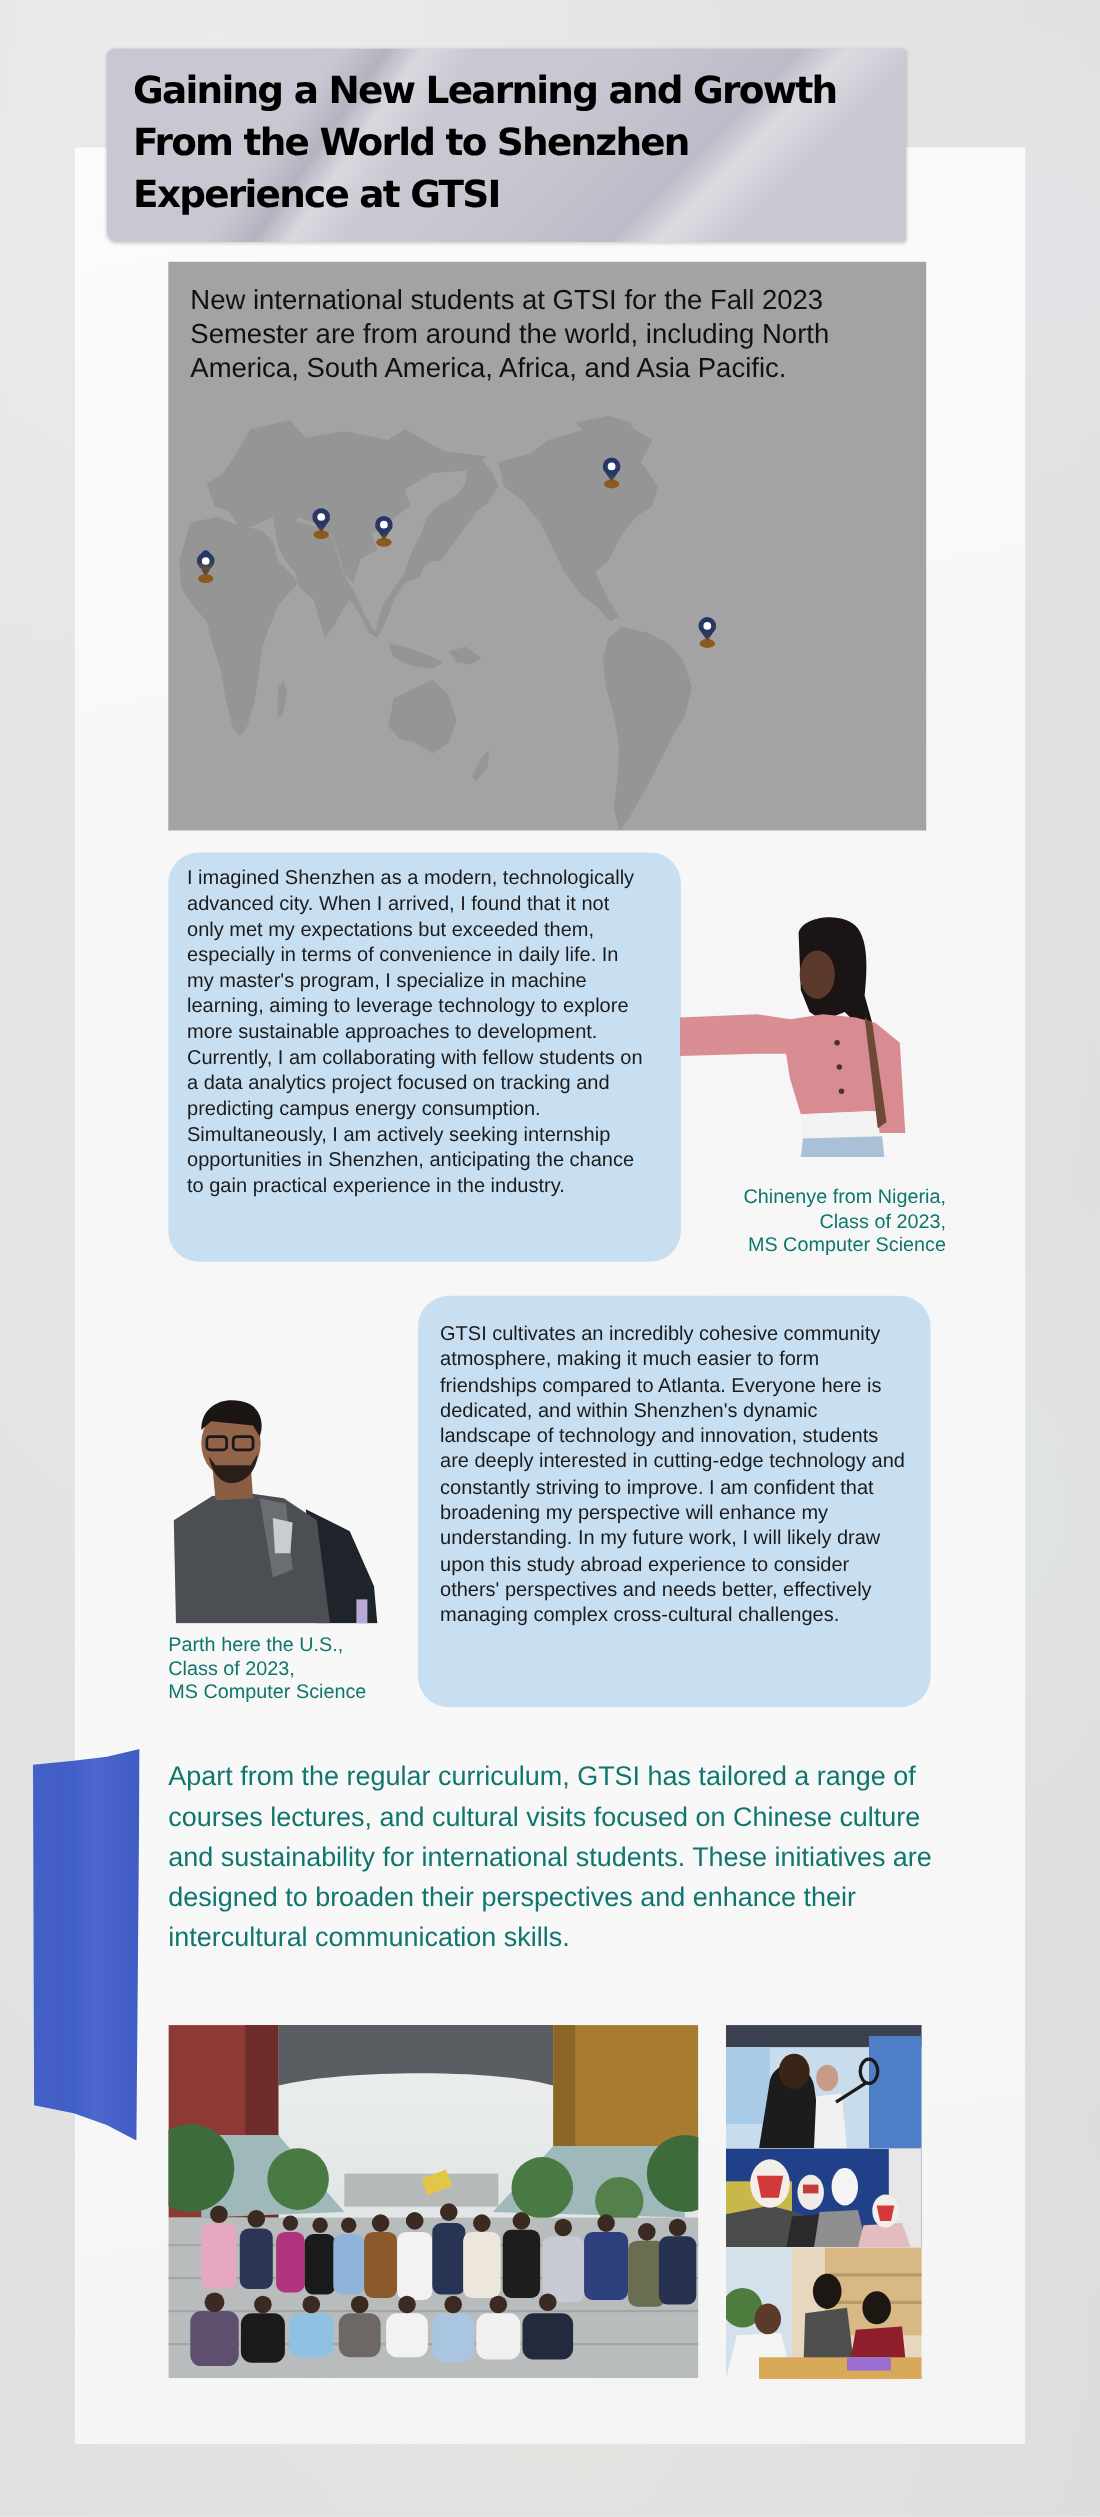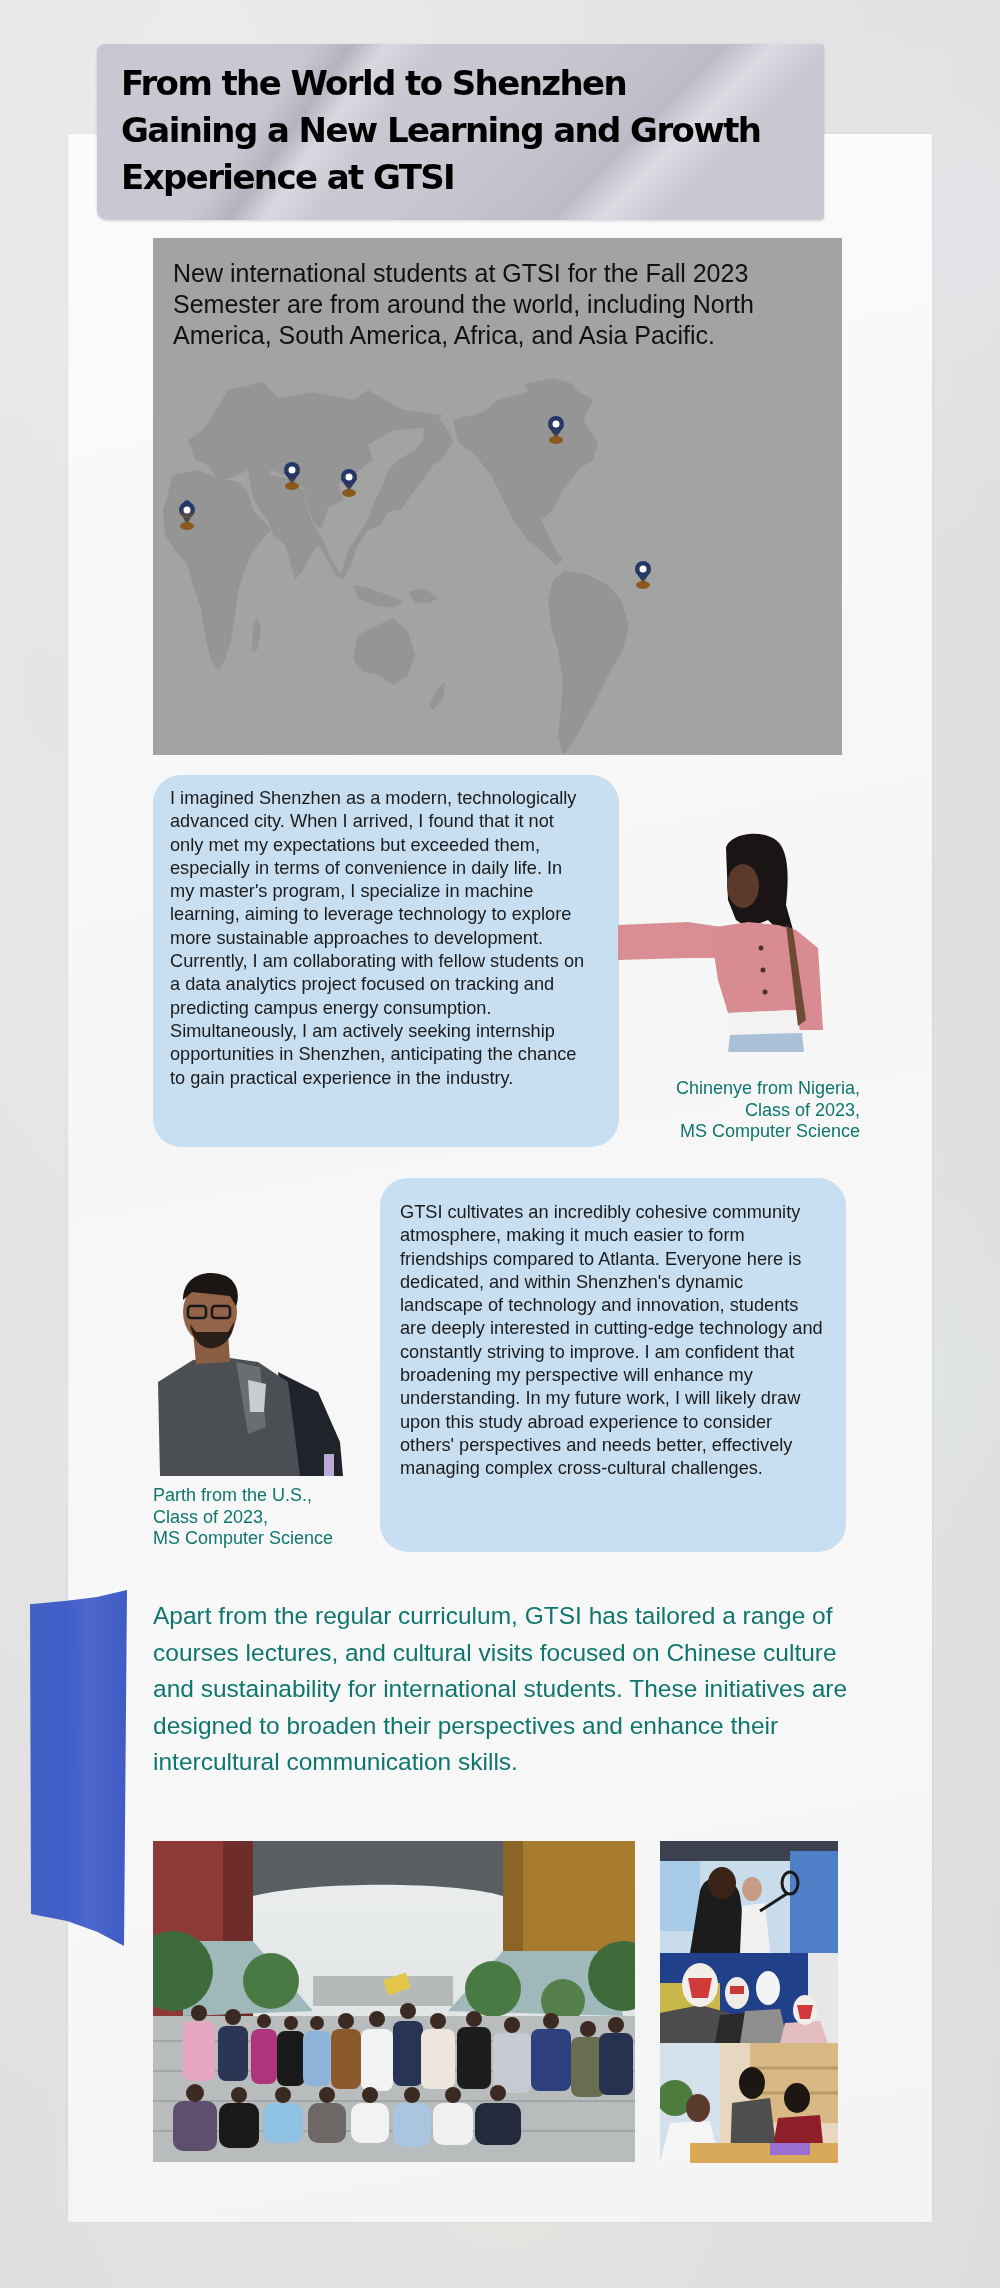--- a/index.html
+++ b/index.html
@@ -86,22 +86,22 @@
   .collage .cell { position: absolute; left: 0; width: 178px; overflow: hidden; }
 </style>
 </head>
 <body>
 
 <div class="bg-noise"></div>
 <div class="paper"></div>
 
 <div class="title-card">
   <h1>
+    <span>Gaining a New Learning and Growth</span>
     <span>From the World to Shenzhen</span>
-    <span>Gaining a New Learning and Growth</span>
     <span>Experience at GTSI</span>
   </h1>
 </div>
 
 <div class="map-card">
   <p class="intro-text">New international students at GTSI for the Fall 2023 Semester are from around the world, including North America, South America, Africa, and Asia Pacific.</p>
   <svg class="map-svg" viewBox="0 0 689 385" xmlns="http://www.w3.org/2000/svg">
     <defs>
       <linearGradient id="pinGrad" x1="0" y1="0" x2="0" y2="1">
         <stop offset="0" stop-color="#1f3570"></stop>
@@ -218,21 +218,21 @@
 
     <path d="M42,62 C45,82 58,88 66,86 C78,84 86,72 86,60 L80,70 L48,70 Z" fill="#2a1f18"></path>
 
     <rect x="40" y="44" width="18" height="12" rx="3" fill="none" stroke="#1a1a1a" stroke-width="2.5"></rect>
     <rect x="64" y="44" width="18" height="12" rx="3" fill="none" stroke="#1a1a1a" stroke-width="2.5"></rect>
 
     <rect x="176" y="192" width="10" height="22" fill="#b9a9d6"></rect>
   </svg>
 </div>
 <div class="caption caption-2">
-  <span>Parth from the U.S.,</span>
+  <span>Parth here the U.S.,</span>
   <span>Class of 2023,</span>
   <span>MS Computer Science</span>
 </div>
 <div class="quote quote-2">
   <p>GTSI cultivates an incredibly cohesive community atmosphere, making it much easier to form friendships compared to Atlanta. Everyone here is dedicated, and within Shenzhen's dynamic landscape of technology and innovation, students are deeply interested in cutting-edge technology and constantly striving to improve. I am confident that broadening my perspective will enhance my understanding. In my future work, I will likely draw upon this study abroad experience to consider others' perspectives and needs better, effectively managing complex cross-cultural challenges.</p>
 </div>
 
 <div class="tape"></div>
 <p class="culture-text">Apart from the regular curriculum, GTSI has tailored a range of courses lectures, and cultural visits focused on Chinese culture and sustainability for international students. These initiatives are designed to broaden their perspectives and enhance their intercultural communication skills.</p>
 

